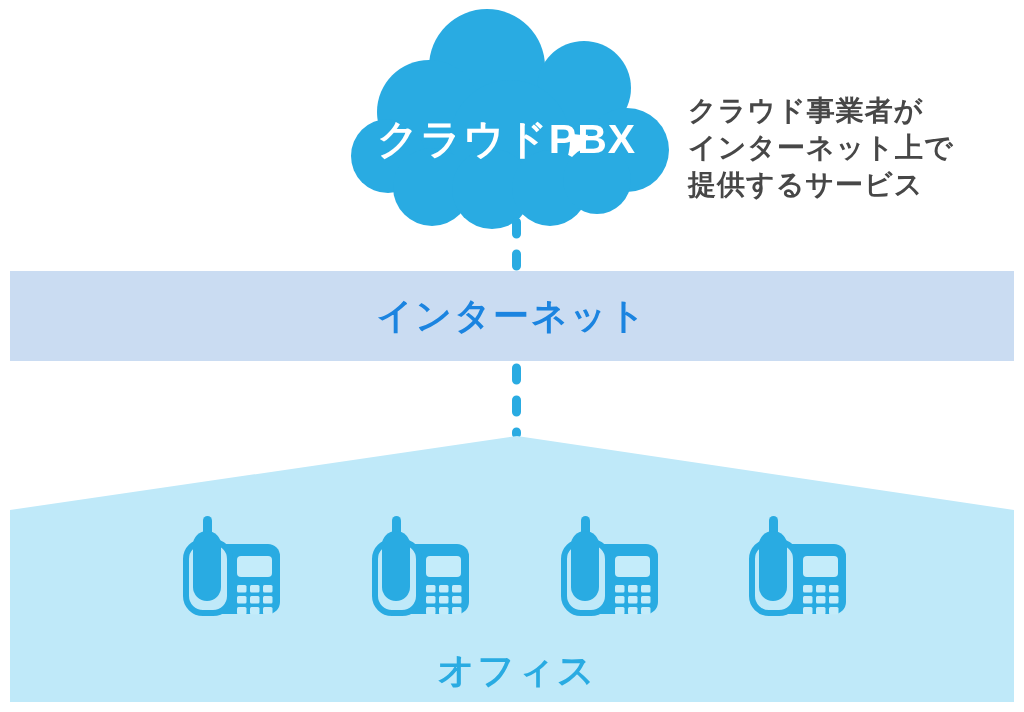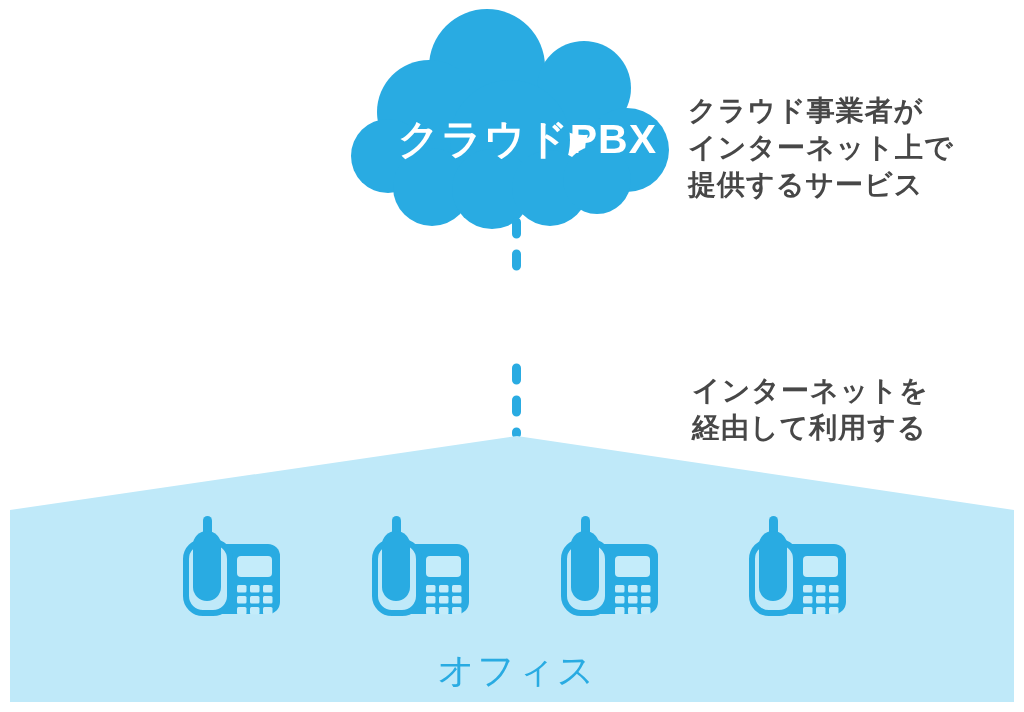--- a/index.html
+++ b/index.html
@@ -59,48 +59,51 @@
   .ph-cradle{
     fill:var(--office_bg,#BFE9F9);
     stroke:var(--accent_blue,#29ABE2);
     stroke-width:6;
   }
   .ph-light{ fill:var(--phone_light,#C4ECFA); }
   
   .overlay{ position:absolute; z-index:2; }
   .cloud-label{
     left:377px; top:112px; width:280px;
-    text-align:right;
+    text-align:left;
     color:var(--text_on_cloud,#fff);
     font-size:41px; font-weight:700;
     letter-spacing:1px;
     white-space:nowrap;
   }
   .note{
     color:var(--text_dark,#474747);
     font-size:28px; font-weight:700;
     line-height:37px;
     white-space:pre-line;
     letter-spacing:1px;
   }
   .note-cloud{ left:688px; top:72px;margin-top:20px; }
   .note-office{ left:692px; top:372px; }
   .office-label{
     left:367px; top:646px; width:300px;
     text-align:center;
     color:var(--accent_blue,#29ABE2);
-    font-size:37px; font-weight:400;
+    font-size:37px; font-weight:700;
     letter-spacing:2px;
   }
 </style>
 </head>
 <body>
 
 <div class="stage">
 
+  <div class="band">
+    <span class="band-label">インターネット</span>
+  </div>
 
   <svg class="canvas" viewBox="0 0 1024 712">
     <defs>
       <symbol id="phone-icon" viewBox="0 0 100 100">
         <rect class="ph-blue" x="26" y="28" width="72" height="70" rx="12"></rect>
         <rect class="ph-cradle" x="4" y="26" width="44" height="71" rx="17"></rect>
         <rect class="ph-blue" x="21" y="0" width="9" height="30" rx="4.5"></rect>
         <rect class="ph-blue" x="11" y="15" width="28" height="70" rx="14"></rect>
         <rect class="ph-light" x="55" y="40" width="35" height="21" rx="4"></rect>
         <rect class="ph-light" x="55" y="69" width="9.5" height="7.5" rx="1.5"></rect>
@@ -138,18 +141,16 @@
     <use href="#phone-icon" x="560" y="516" width="100" height="100"></use>
     <use href="#phone-icon" x="748" y="516" width="100" height="100"></use>
   </svg>
 
   <div class="overlay cloud-label">クラウドPBX</div>
 
   <div class="overlay note note-cloud">クラウド事業者が
 インターネット上で
 提供するサービス</div>
 
-  <div class="overlay note note-office">インターネットを
-経由して利用する</div>
 
   <div class="overlay office-label">オフィス</div>
 
 </div>
 
 </body></html>

